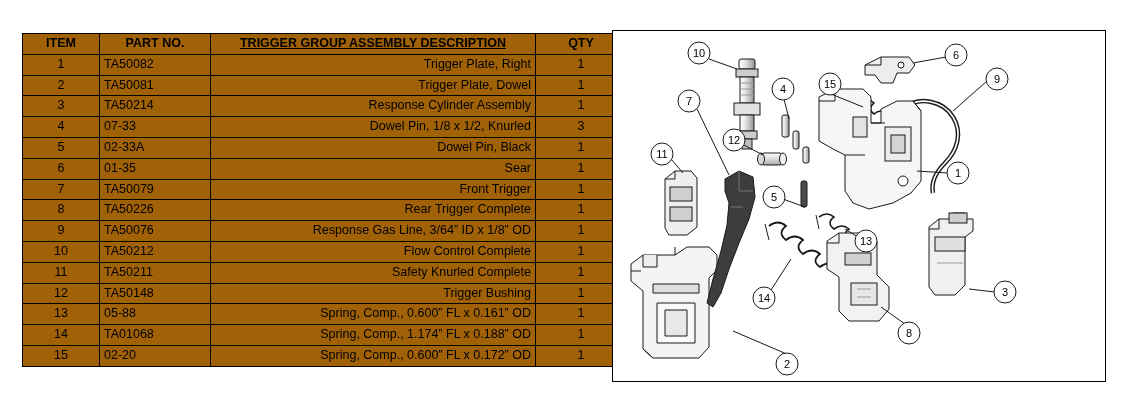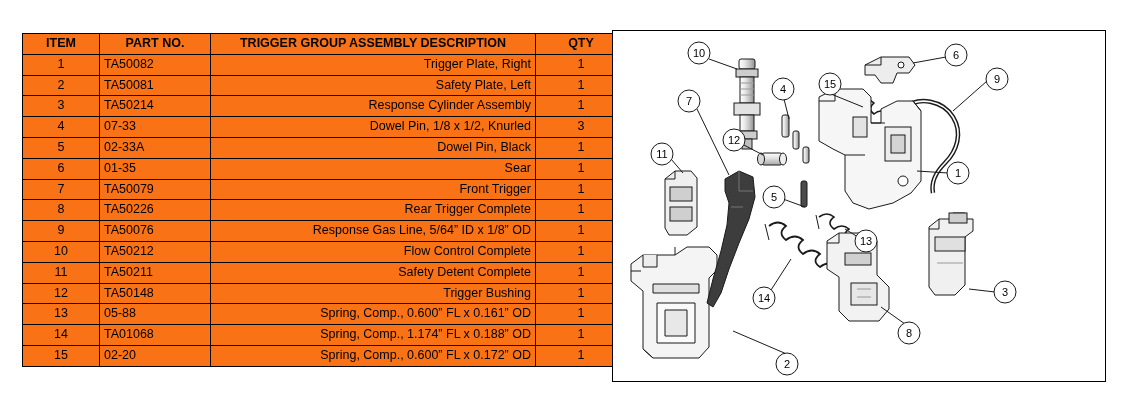--- a/index.html
+++ b/index.html
@@ -23,21 +23,21 @@
   .table-wrap {
     position: absolute;
     left: 22px;
     top: 33px;
     width: 568px;
   }
   table.parts {
     border-collapse: collapse;
     width: 568px;
     table-layout: fixed;
-    background: #f97316;
+    background: #a16207;
   }
   table.parts th, table.parts td {
     border: 1px solid #000;
     font-size: 12.5px;
     height: 19.8px;
     line-height: 19.8px;
     padding: 0 4px;
     color: #000;
     overflow: hidden;
     white-space: nowrap;
@@ -76,35 +76,35 @@
 <body>
 
 <div id="root">
 
   <div class="table-wrap">
     <table class="parts">
       <thead>
         <tr>
           <th class="col-item">ITEM</th>
           <th class="col-part">PART NO.</th>
-          <th class="col-desc" style="">TRIGGER GROUP ASSEMBLY DESCRIPTION</th>
+          <th class="col-desc" style="text-decoration:underline;">TRIGGER GROUP ASSEMBLY DESCRIPTION</th>
           <th class="col-qty">QTY</th>
         </tr>
       </thead>
       <tbody id="parts-body">
           <tr>
             <td class="col-item">1</td>
             <td class="col-part">TA50082</td>
             <td class="col-desc">Trigger Plate, Right</td>
             <td class="col-qty">1</td>
           </tr>
           <tr>
             <td class="col-item">2</td>
             <td class="col-part">TA50081</td>
-            <td class="col-desc">Safety Plate, Left</td>
+            <td class="col-desc">Trigger Plate, Dowel</td>
             <td class="col-qty">1</td>
           </tr>
           <tr>
             <td class="col-item">3</td>
             <td class="col-part">TA50214</td>
             <td class="col-desc">Response Cylinder Assembly</td>
             <td class="col-qty">1</td>
           </tr>
           <tr>
             <td class="col-item">4</td>
@@ -132,33 +132,33 @@
           </tr>
           <tr>
             <td class="col-item">8</td>
             <td class="col-part">TA50226</td>
             <td class="col-desc">Rear Trigger Complete</td>
             <td class="col-qty">1</td>
           </tr>
           <tr>
             <td class="col-item">9</td>
             <td class="col-part">TA50076</td>
-            <td class="col-desc">Response Gas Line, 5/64” ID x 1/8” OD</td>
+            <td class="col-desc">Response Gas Line, 3/64” ID x 1/8” OD</td>
             <td class="col-qty">1</td>
           </tr>
           <tr>
             <td class="col-item">10</td>
             <td class="col-part">TA50212</td>
             <td class="col-desc">Flow Control Complete</td>
             <td class="col-qty">1</td>
           </tr>
           <tr>
             <td class="col-item">11</td>
             <td class="col-part">TA50211</td>
-            <td class="col-desc">Safety Detent Complete</td>
+            <td class="col-desc">Safety Knurled Complete</td>
             <td class="col-qty">1</td>
           </tr>
           <tr>
             <td class="col-item">12</td>
             <td class="col-part">TA50148</td>
             <td class="col-desc">Trigger Bushing</td>
             <td class="col-qty">1</td>
           </tr>
           <tr>
             <td class="col-item">13</td>

